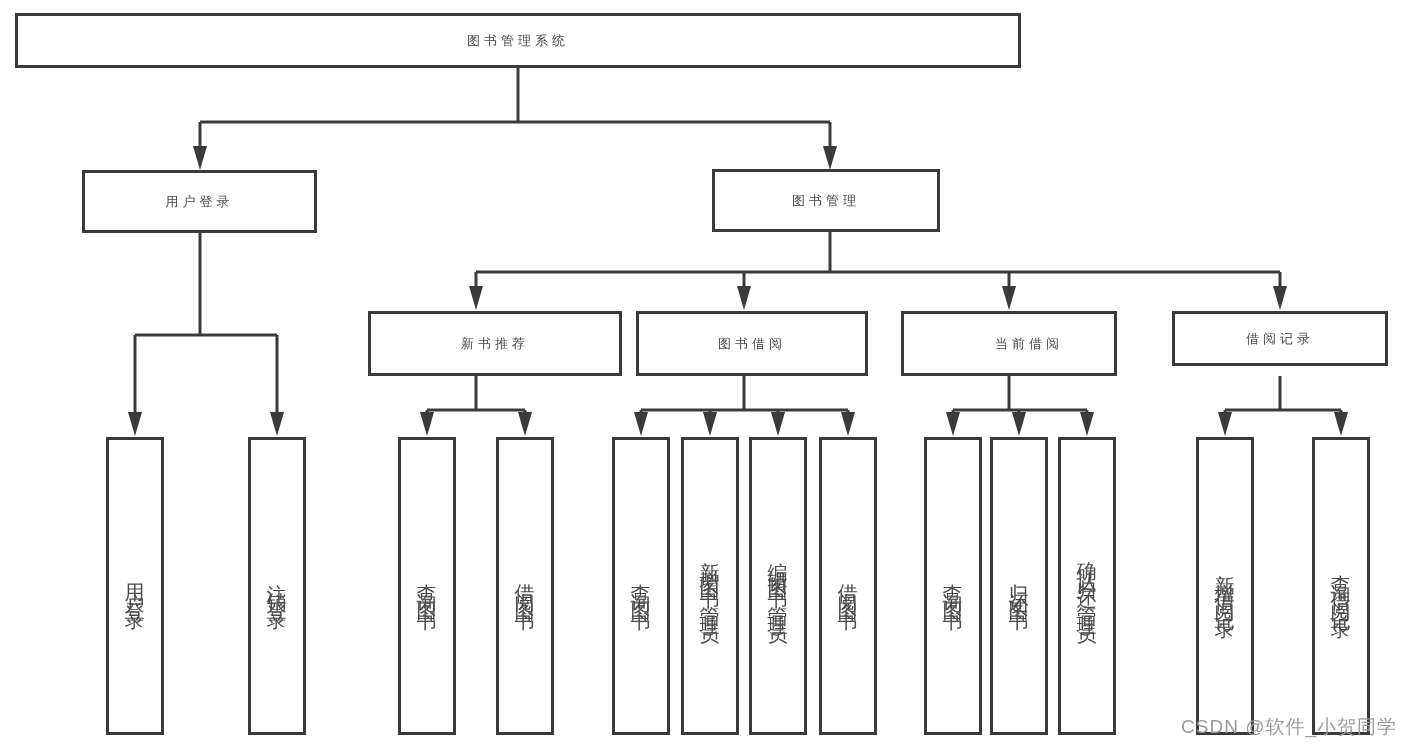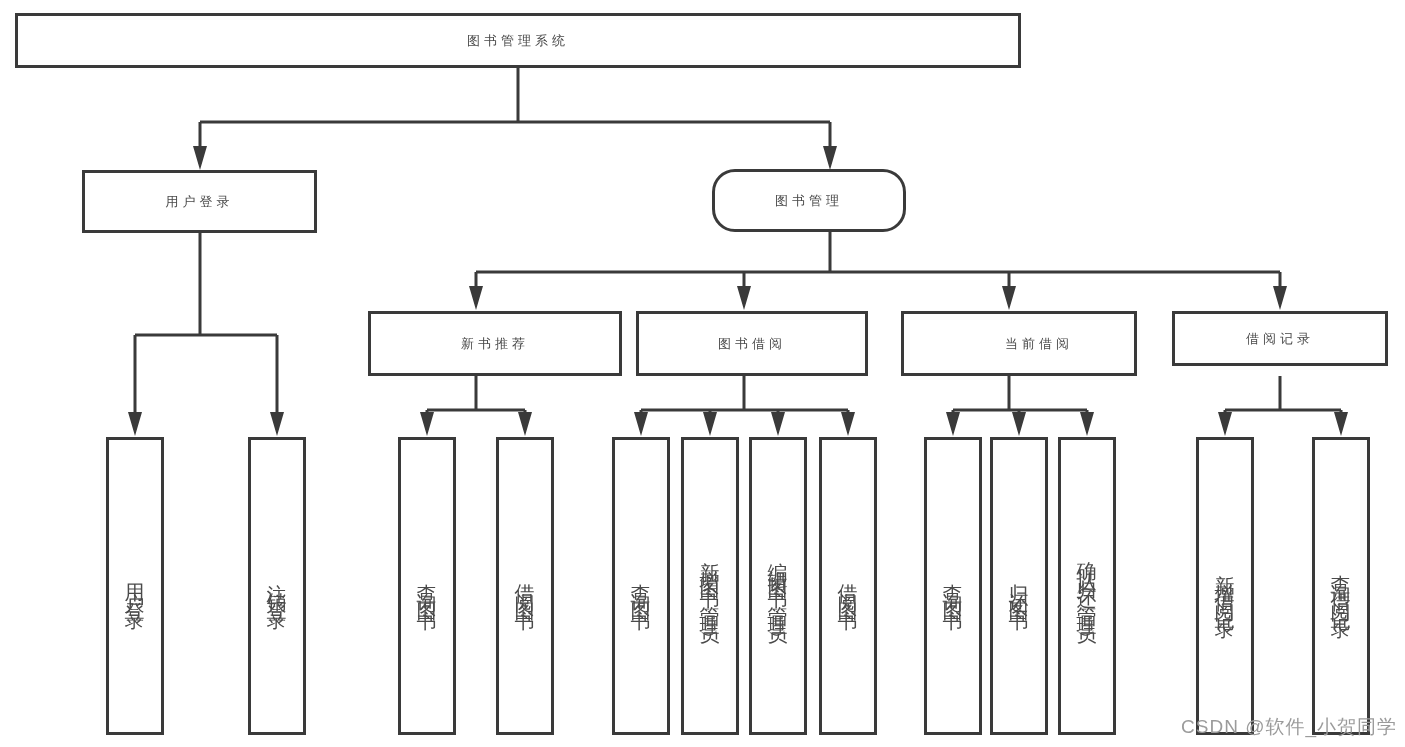--- a/index.html
+++ b/index.html
@@ -86,31 +86,31 @@
       M1218 412 H1232 L1225 436 Z  M1334 412 H1348 L1341 436 Z"></path>
   </svg>
 
   <div class="box" style="left:15px; top:13px; width:1006px; height:55px;">
     <span class="hlabel">图书管理系统</span>
   </div>
 
   <div class="box" style="left:82px; top:170px; width:235px; height:63px;">
     <span class="hlabel">用户登录</span>
   </div>
-  <div class="box" style="left:712px; top:169px; width:194px; height:63px;border-radius:23px;">
+  <div class="box" style="left:712px; top:169px; width:228px; height:63px;">
     <span class="hlabel">图书管理</span>
   </div>
 
   <div class="box" style="left:368px; top:311px; width:254px; height:65px;">
     <span class="hlabel">新书推荐</span>
   </div>
   <div class="box" style="left:636px; top:311px; width:232px; height:65px;">
     <span class="hlabel">图书借阅</span>
   </div>
-  <div class="box" style="left:901px; top:311px; width:236px; height:65px;padding-left:40px;">
+  <div class="box" style="left:901px; top:311px; width:216px; height:65px;padding-left:40px;">
     <span class="hlabel">当前借阅</span>
   </div>
   <div class="box" style="left:1172px; top:311px; width:216px; height:55px;">
     <span class="hlabel">借阅记录</span>
   </div>
 
   <div class="box" style="left:106px; top:437px; width:58px; height:298px;">
     <span class="vlabel">用户登录</span>
   </div>
   <div class="box" style="left:248px; top:437px; width:58px; height:298px;">

